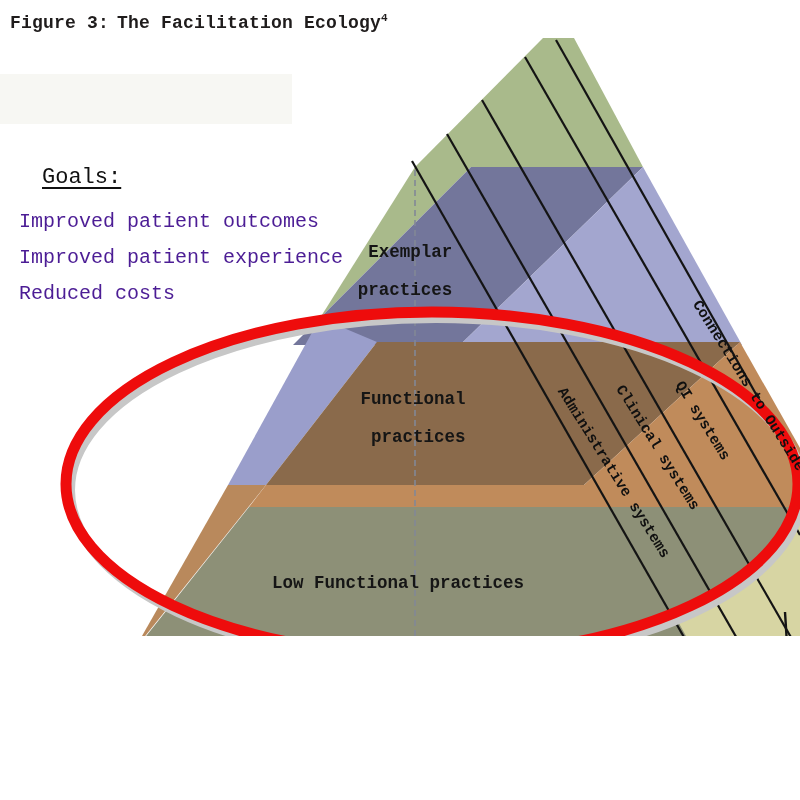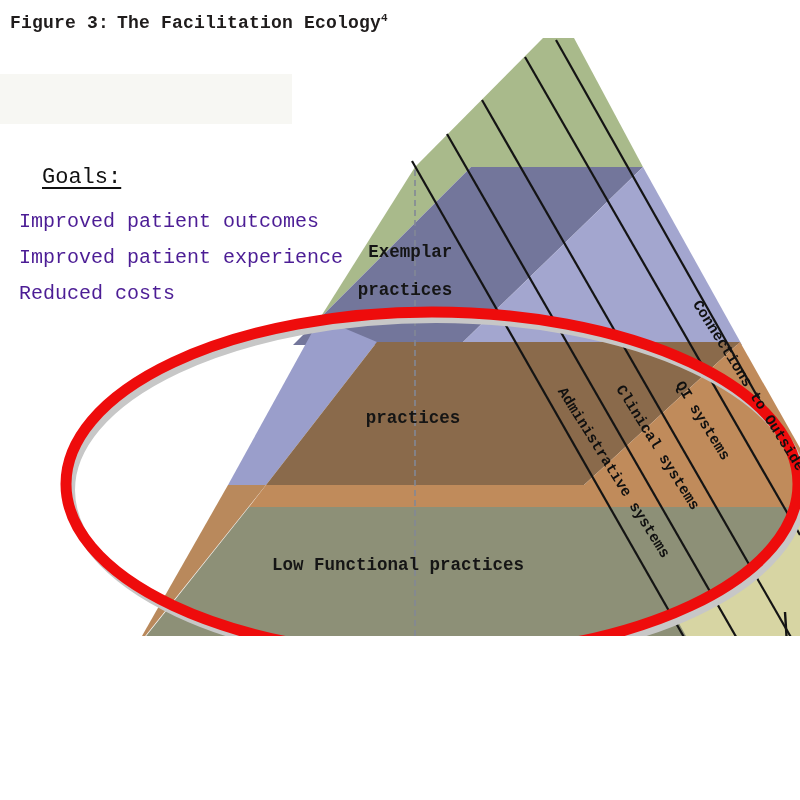--- a/index.html
+++ b/index.html
@@ -91,23 +91,24 @@
   <div class="goals-heading">Goals:</div>
   <div class="goal-item" style="top:210px">Improved patient outcomes</div>
   <div class="goal-item" style="top:246px">Improved patient experience</div>
   <div class="goal-item" style="top:282px">Reduced costs</div>
 
   <div class="band-label" style="left:405px;top:271px">
     <div>Exemplar</div>
     <div>practices</div>
   </div>
   <div class="band-label" style="left:413px;top:418px">
+    <div>Functional</div>
     <div>practices</div>
   </div>
-  <div class="band-label" style="left:398px;top:565px">Low Functional practices</div>
+  <div class="band-label" style="left:398px;top:583px">Low Functional practices</div>
 
   <div class="diag-label" style="left:613px;top:473px">Administrative systems</div>
   <div class="diag-label" style="left:657px;top:448px">Clinical systems</div>
   <div class="diag-label" style="left:702px;top:421px">QI systems</div>
   <div class="diag-label" style="left:748px;top:386px">Connections to Outside</div>
   <div class="crosscut-label" style="left:780px;top:694px">Cross cut</div>
 
 </div>
 
 </body></html>

